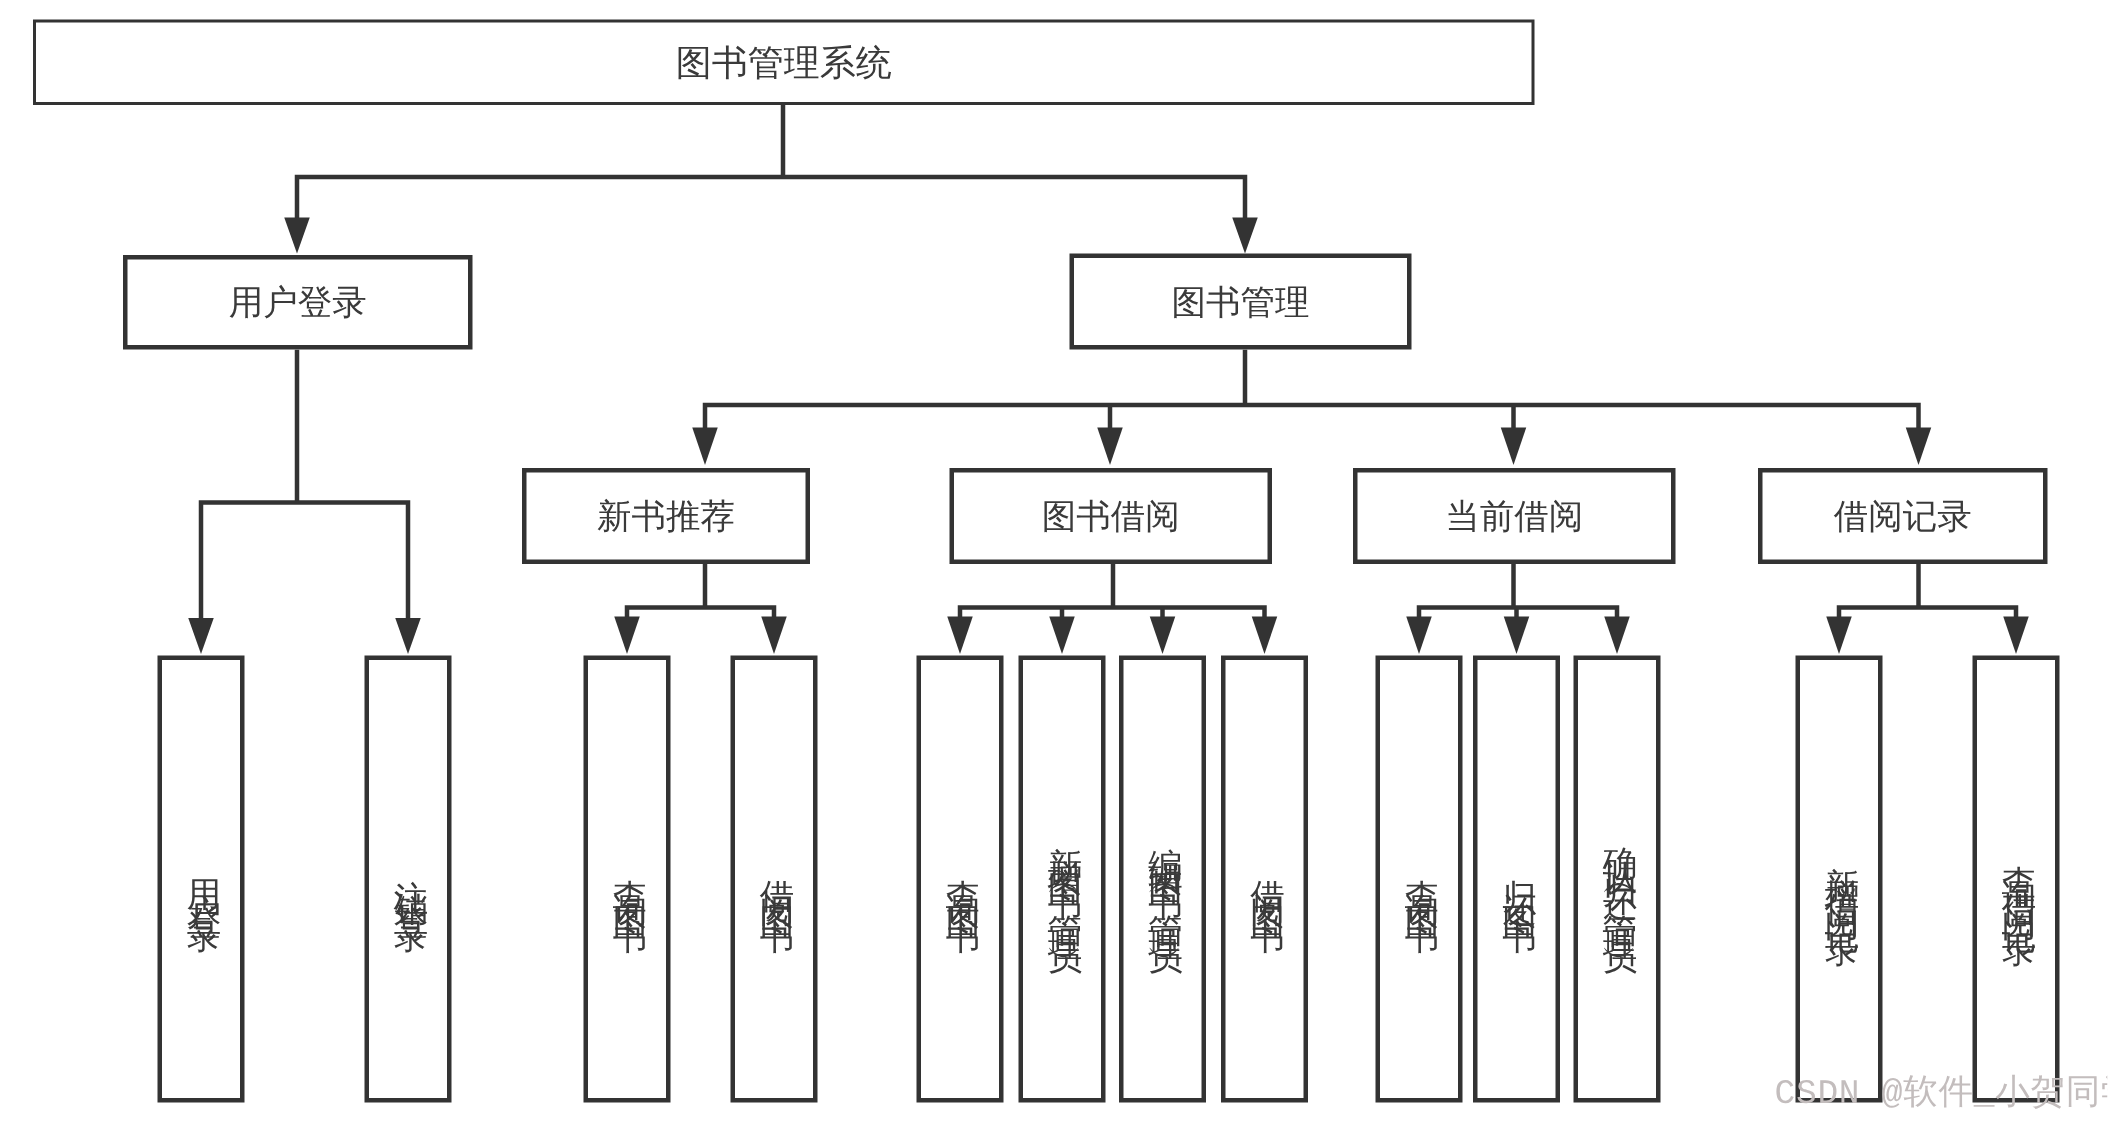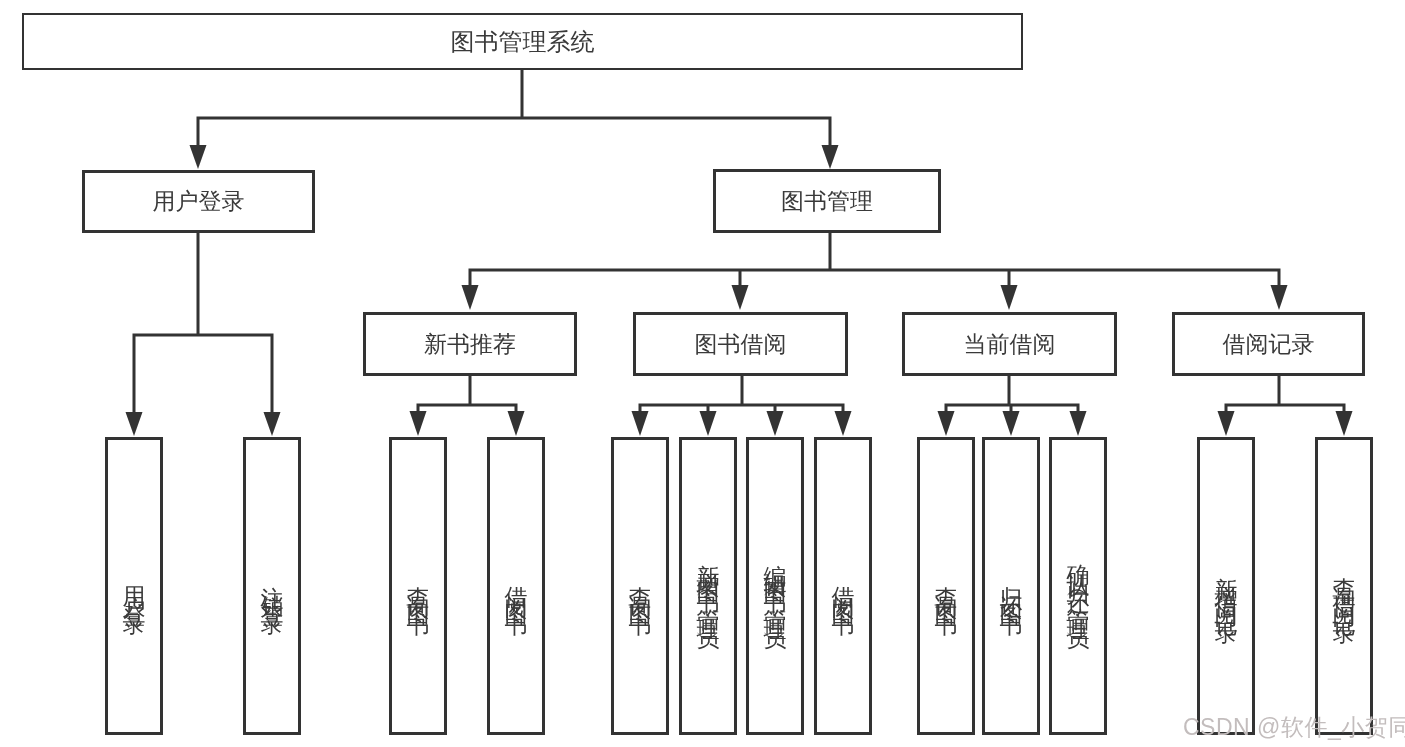--- a/index.html
+++ b/index.html
@@ -6,21 +6,21 @@
     --line:#333333;
     --text:#3a3a3a;
     --background:#ffffff;
     --watermark:#c3bdbd;
   }
   html,body{margin:0;padding:0;background:var(--background);}
   .stage{
     position:relative;
     width:1405px;height:747px;
     background:var(--background);
-    font-family:Liberation Sans, sans-serif;
+    font-family:Liberation Mono, monospace;
     overflow:hidden;
   }
   .connectors{position:absolute;left:0;top:0;width:1405px;height:747px;}
   .connectors path{stroke:var(--line);stroke-width:3;fill:none;}
   .connectors polygon{fill:var(--line);stroke:none;}
   .node{
     position:absolute;
     background:#ffffff;
     border:3px solid var(--line);
     box-sizing:border-box;
@@ -92,21 +92,21 @@
     <span>图书管理系统</span>
   </div>
 
   <div class="node h" style="left:82px;top:170px;width:233px;height:63px;">
     <span>用户登录</span>
   </div>
   <div class="node h" style="left:713px;top:169px;width:228px;height:64px;">
     <span>图书管理</span>
   </div>
 
-  <div class="node h" style="left:363px;top:312px;width:214px;height:64px;text-align:center;">
+  <div class="node h" style="left:348px;top:312px;width:192px;height:64px;text-align:center;">
     <span>新书推荐</span>
   </div>
   <div class="node h" style="left:633px;top:312px;width:215px;height:64px;">
     <span>图书借阅</span>
   </div>
   <div class="node h" style="left:902px;top:312px;width:215px;height:64px;">
     <span>当前借阅</span>
   </div>
   <div class="node h" style="left:1172px;top:312px;width:193px;height:64px;">
     <span>借阅记录</span>

